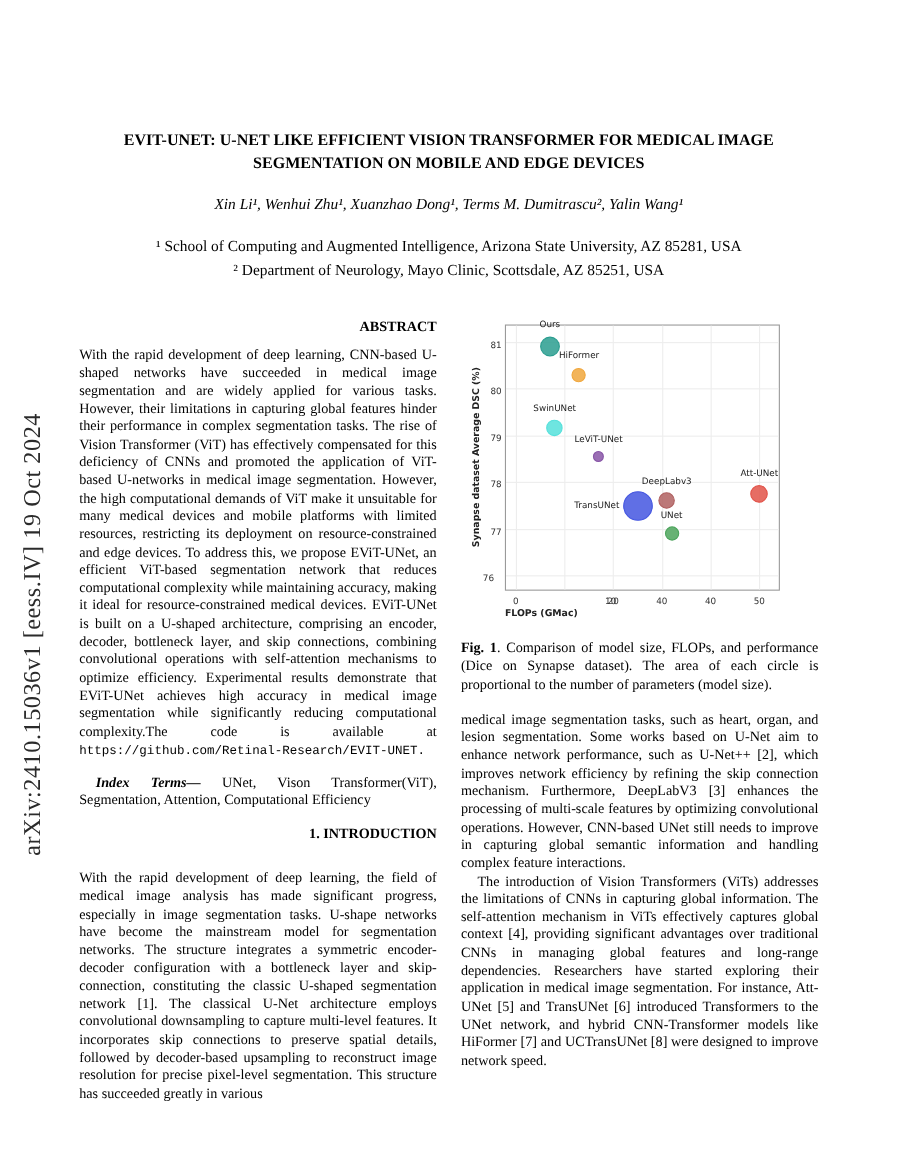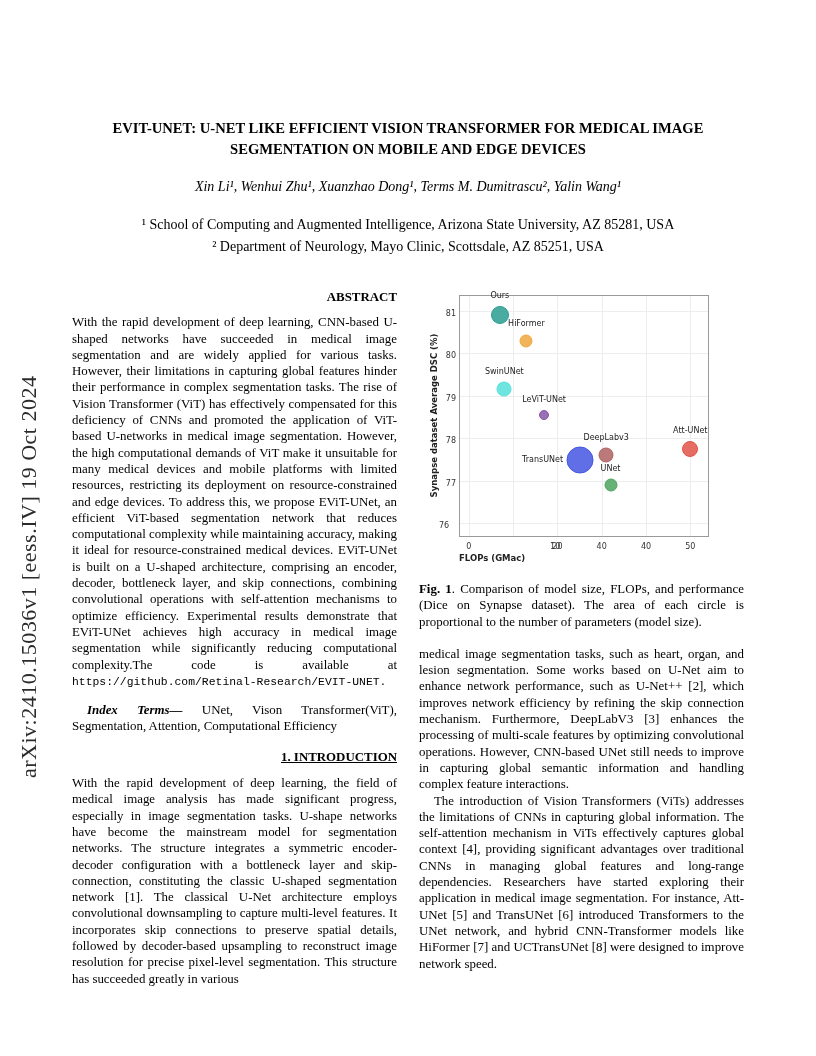--- a/index.html
+++ b/index.html
@@ -44,21 +44,21 @@
     font-size: 12.9px; line-height: 16.3px;
     text-align: justify;
   }
   .col-left { left: 72px; }
   .col-right { left: 419px; }
 
   .section-heading {
     text-align: right; font-weight: bold; font-size: 12.9px;
     margin-bottom: 9px;
   }
-  .section-heading.spaced { margin-top: 14px; margin-bottom: 10px; text-decoration: underline; }
+  .section-heading.spaced { margin-top: 14px; margin-bottom: 24px; }
   .body-par { margin: 0; }
   .indent { text-indent: 15px; }
   .mono { font-family: "Liberation Mono", monospace; font-size: 11.4px; }
   .index-terms { margin-top: 12px; text-indent: 15px; }
   .it-label { font-weight: bold; font-style: italic; }
 
   
   .figure-area {
     position: relative;
     width: 325px; height: 284px;

